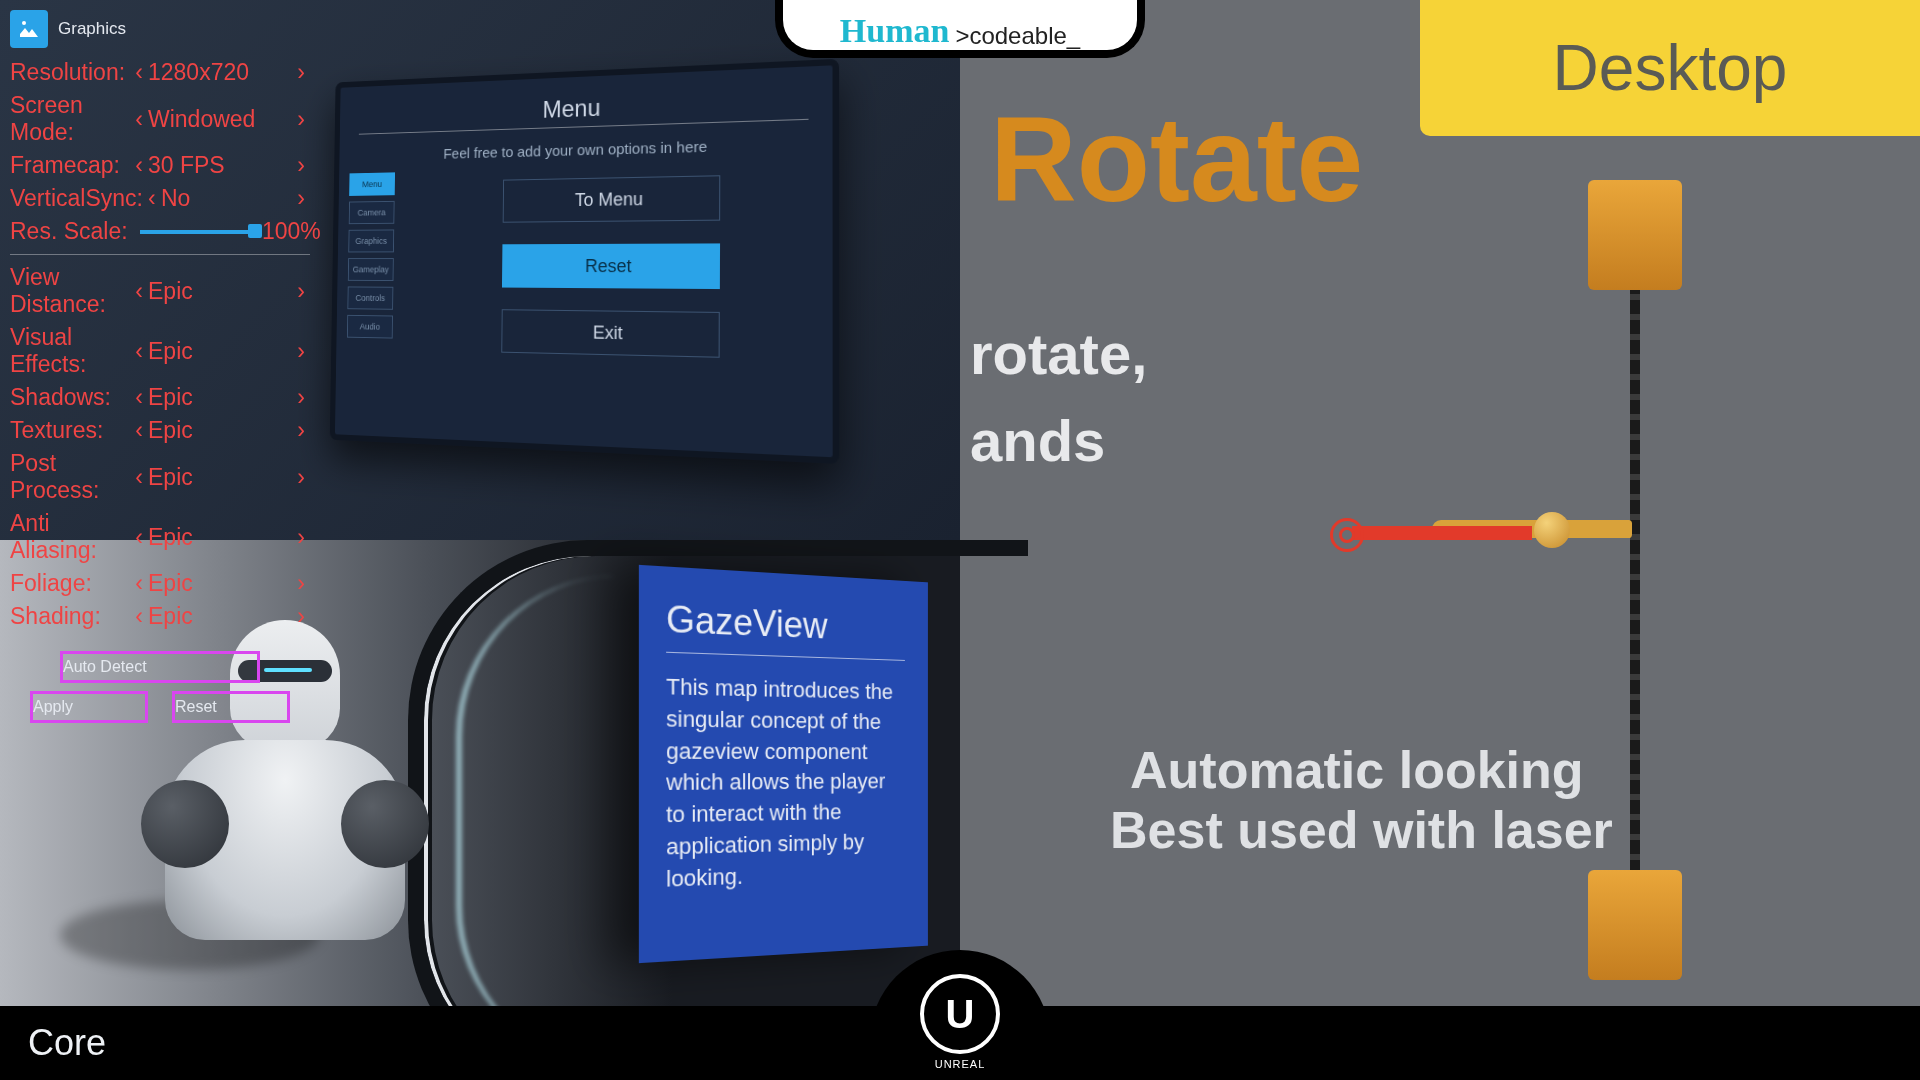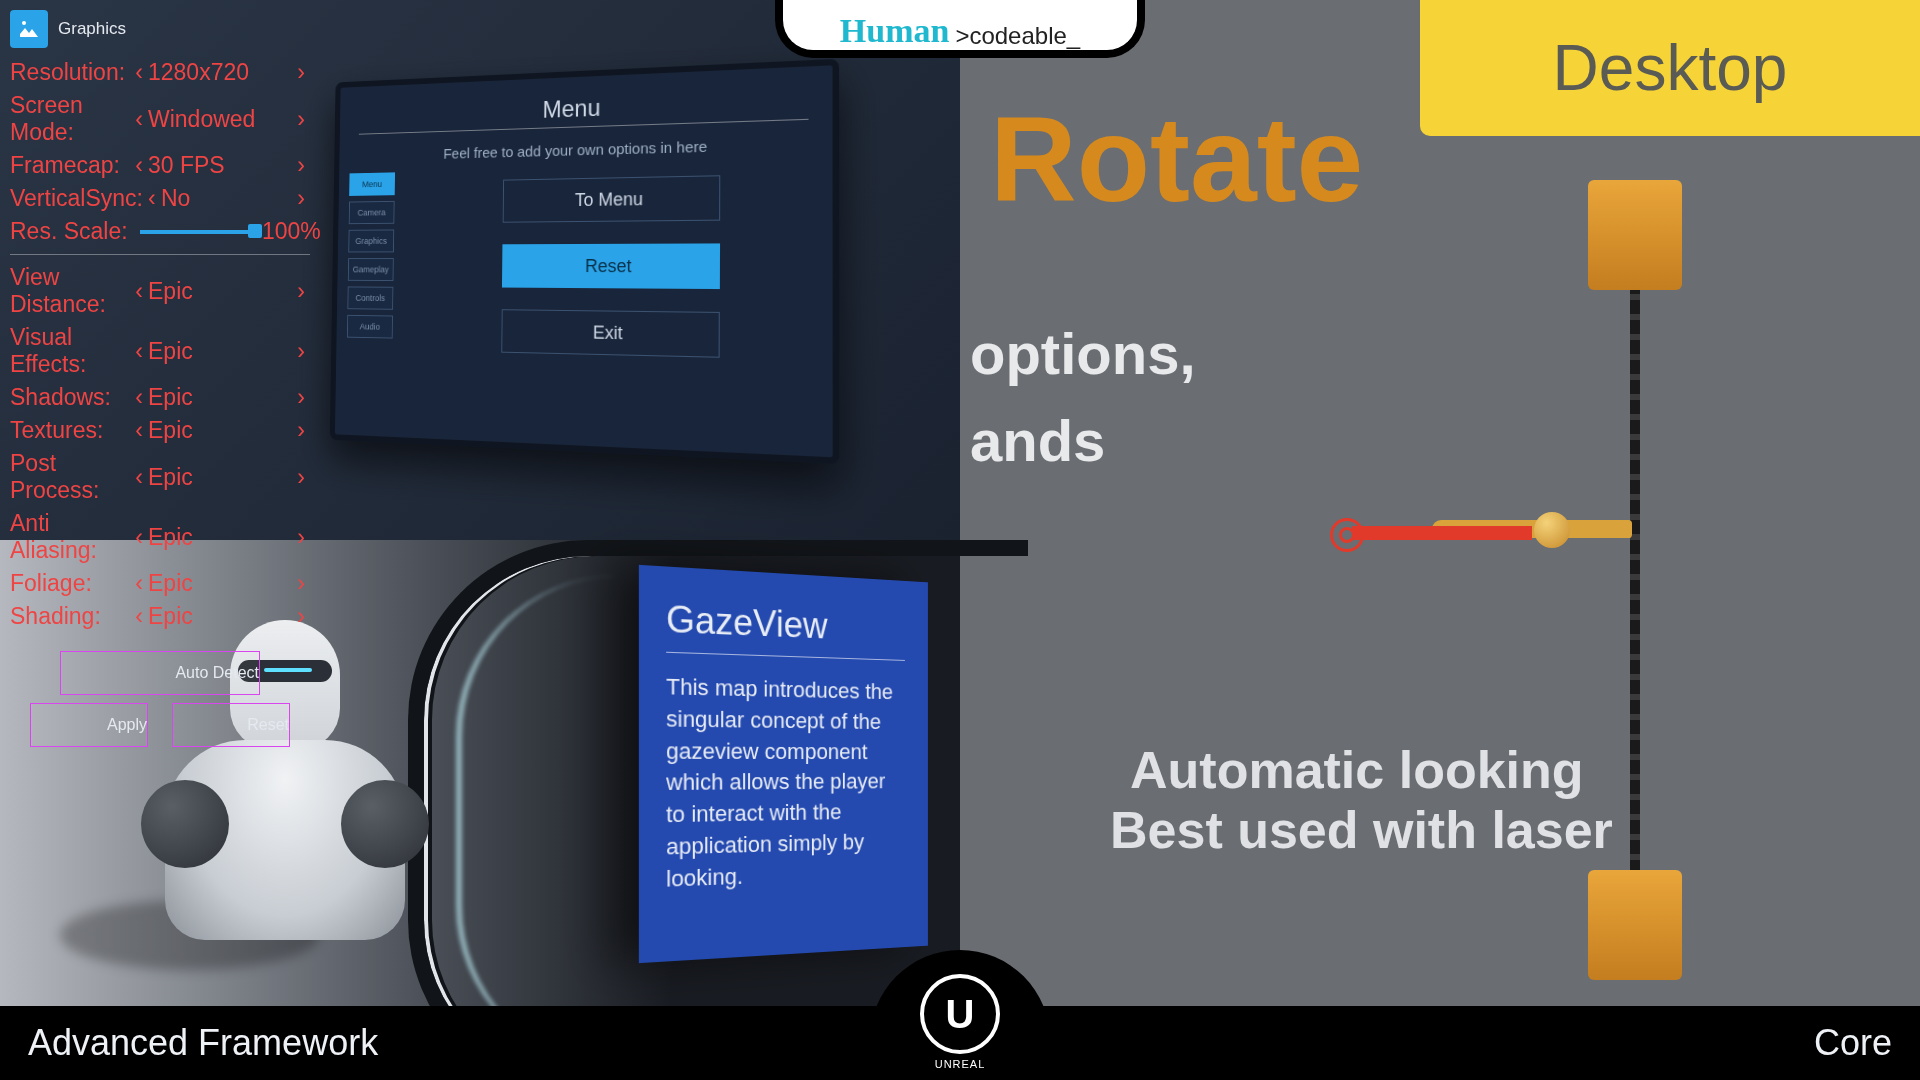--- a/index.html
+++ b/index.html
@@ -15,21 +15,21 @@
 .settings-overlay { position:absolute; top:0; left:0; width:320px; padding:10px; color:#e5e9f0; font-size:17px; z-index:20; }
 .settings-header { display:flex; align-items:center; gap:10px; margin-bottom:8px;}
 .settings-icon { width:38px; height:38px; background:#2aa3e8; border-radius:4px; display:flex; align-items:center; justify-content:center; }
 .settings-row { display:flex; align-items:center; justify-content:space-between; padding:3px 0; font-size:23px; color:#ef4444;}
 .settings-row .label { flex:0 0 120px; }
 .settings-row .chev { width:18px; text-align:center; cursor:pointer; user-select:none; }
 .settings-row .val { flex:1; }
 .slider-track { height:4px; background:#2aa3e8; position:relative; width:130px; margin-left:10px; }
 .slider-thumb { position:absolute; right:0; top:-6px; width:14px; height:14px; background:#2aa3e8; border-radius:2px;}
 .settings-bottom { margin-top:18px; display:flex; flex-direction:column; gap:8px; align-items:center;}
-.btn-outline { border:1px solid #d946ef; background:rgba(255,255,255,0.04); color:#e5e9f0; font-size:16px; padding:12px 0; text-align:right; cursor:pointer;}
+.btn-outline { border:3px solid #d946ef; background:rgba(255,255,255,0.04); color:#e5e9f0; font-size:16px; padding:4px 0; text-align:left; cursor:pointer;}
 .btn-wide { width:200px; }
 .btn-row { display:flex; gap:24px; justify-content:center; width:260px;}
 .btn-row .btn-outline { flex:1;}
 .hr { height:1px; background:rgba(255,255,255,0.35); margin:6px 0;}
 
 
 .menu-board { position:absolute; top:70px; left:310px; width:520px; height:380px; background:#19253a; border:6px solid #0f1622; border-radius:8px; transform:perspective(1000px) rotateY(-14deg) rotateX(2deg); box-shadow:0 20px 40px rgba(0,0,0,0.6); z-index:10;}
 .menu-inner { padding:18px 22px; color:#cfd8e6;}
 .menu-title { text-align:center; font-size:24px; font-weight:normal; margin-bottom:2px;}
 .menu-rule { height:1px; background:rgba(255,255,255,0.4); margin:4px 0 14px;}
@@ -100,21 +100,21 @@
 
 </style>
 </head>
 <body>
 
 <div class="quad q-tr"></div>
 <div class="quad q-tl"></div>
 <div class="quad q-bl"></div>
 
 <div class="rotate-title">Rotate</div>
-<div class="rotate-sub1">options,</div>
+<div class="rotate-sub1">rotate,</div>
 <div class="rotate-sub2">ands</div>
 <div class="rotate-auto1">Automatic looking</div>
 <div class="rotate-auto2">Best used with laser</div>
 
 <div class="rod"></div>
 <div class="box-top"></div>
 <div class="box-bot"></div>
 <div class="lever"></div>
 <div class="redline"></div>
 <div class="ball"></div>
@@ -269,19 +269,18 @@
   <div class="robot-head">
       <div class="robot-visor"></div>
     </div>
   <div class="robot-torso">
     <div class="robot-shoulder rs-l"></div>
     <div class="robot-shoulder rs-r"></div>
   </div>
 </div>
 
 <div class="bottom-bar">
-  <span>Advanced Framework</span>
   <span>Core</span>
 </div>
 <div class="center-badge">
   <div class="ue-circle">U</div>
   <div class="ue-text">UNREAL</div>
 </div>
 
 </body></html>

